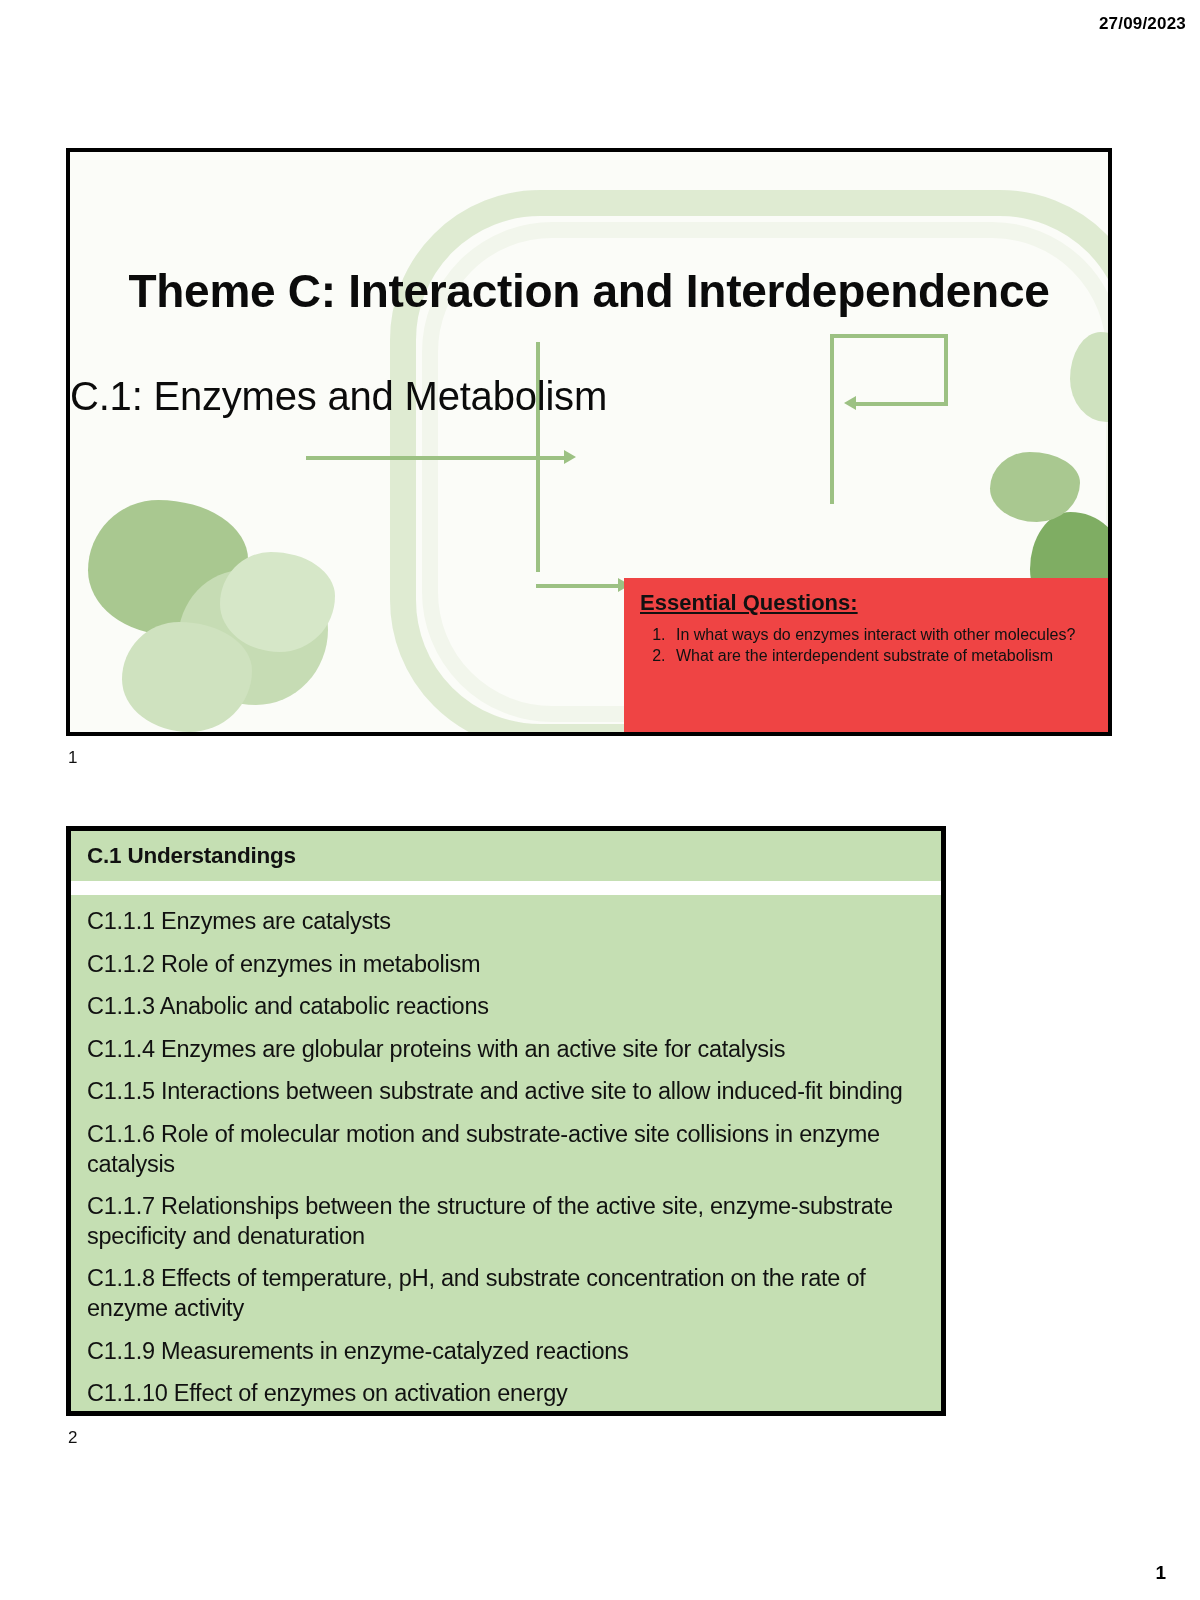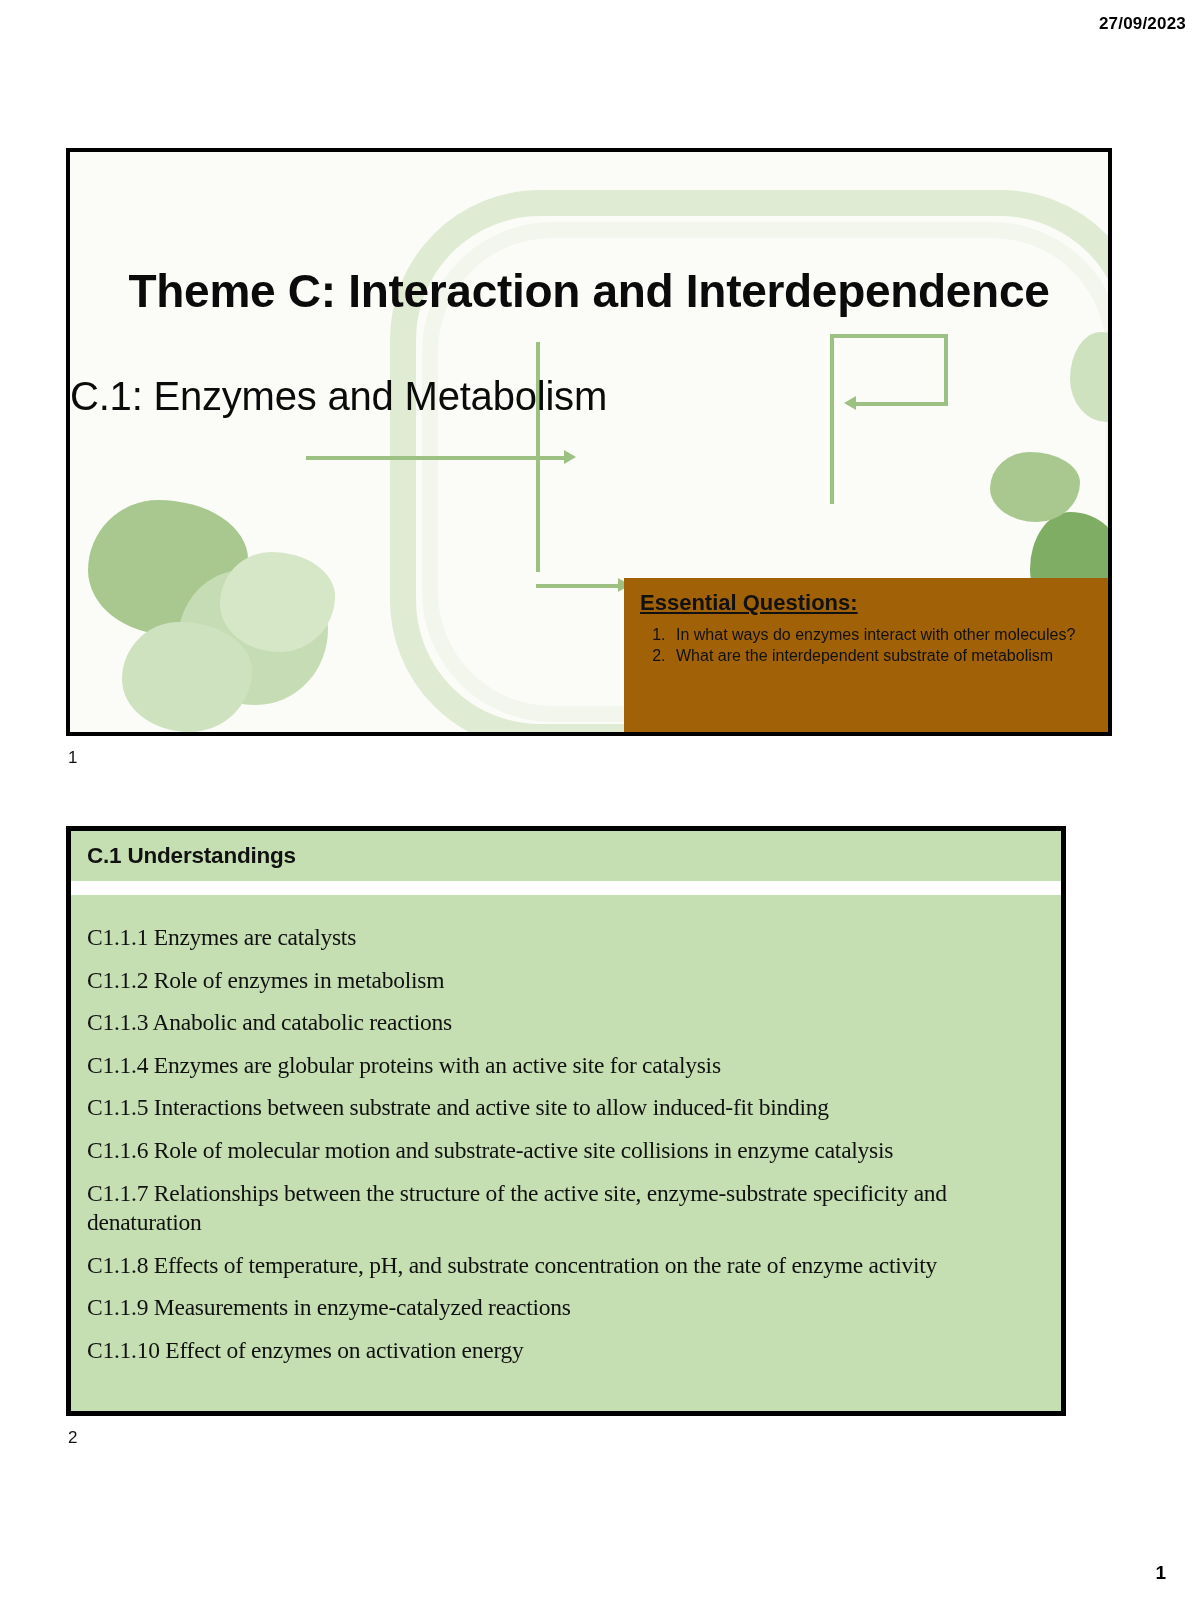--- a/index.html
+++ b/index.html
@@ -148,21 +148,21 @@
     letter-spacing: -0.2px;
   }
 
   
   .eq-box {
     position: absolute;
     left: 554px;
     top: 426px;
     width: 493px;
     height: 156px;
-    background: #a16207;
+    background: #ef4444;
     padding: 12px 14px 6px 16px;
     box-sizing: border-box;
   }
   .eq-title {
     font-size: 22px;
     font-weight: bold;
     text-decoration: underline;
     margin: 0 0 10px 0;
     color: #111;
   }
@@ -182,45 +182,44 @@
     color: #111;
   }
   .slide-num.n1 { left: 68px; top: 748px; }
   .slide-num.n2 { left: 68px; top: 1428px; }
 
   
   .slide2 {
     position: absolute;
     left: 66px;
     top: 826px;
-    width: 1000px;
+    width: 880px;
     height: 590px;
     border: 5px solid #000000;
     box-sizing: border-box;
     background: #ffffff;
     overflow: hidden;
   }
   .u-header {
     background: #c5dfb3;
     padding: 12px 0 12px 16px;
     font-size: 22.5px;
     font-weight: bold;
     color: #111;
     letter-spacing: -0.2px;
   }
   .u-gap {
     height: 14px;
     background: #ffffff;
   }
   .u-body {
     background: #c5dfb3;
-    padding: 28px 20px 18px 16px;
+    padding: 12px 20px 18px 16px;
     height: 100%;
     box-sizing: border-box;
-    font-family: Liberation Serif, serif;
   }
   .u-item {
     font-size: 23.5px;
     line-height: 1.26;
     color: #111;
     margin: 0 0 13px 0;
     letter-spacing: -0.25px;
   }
 
   

